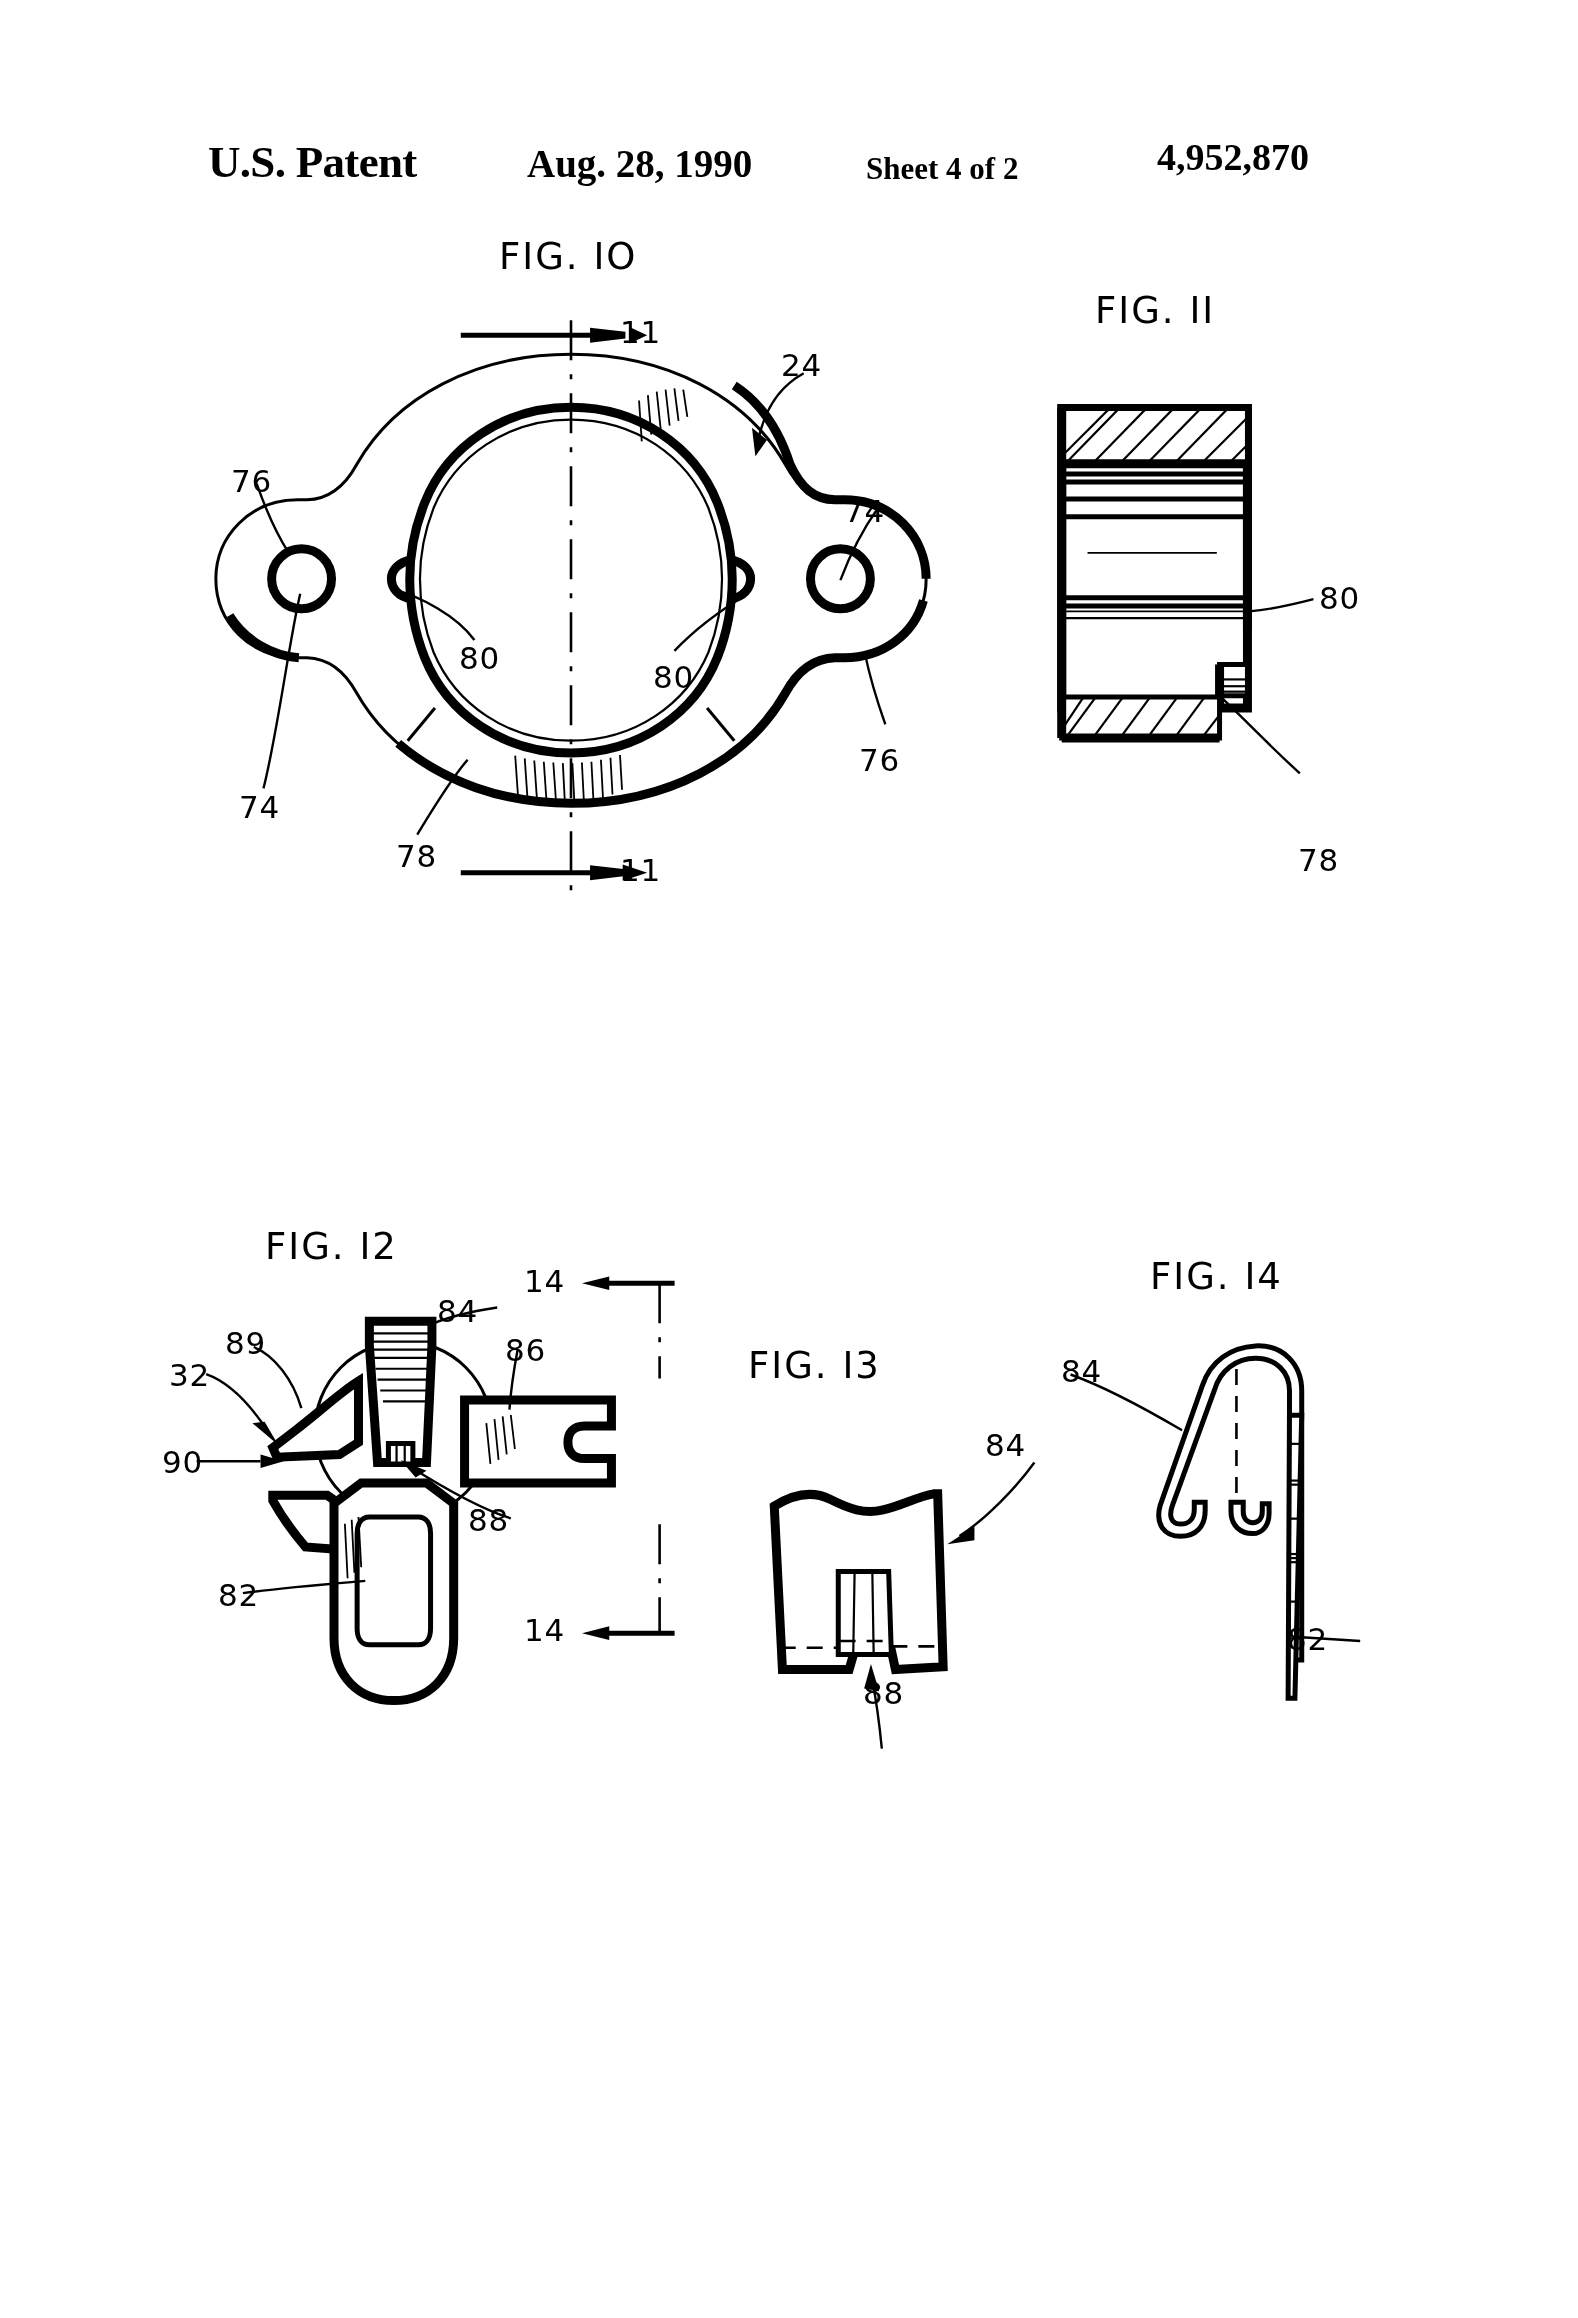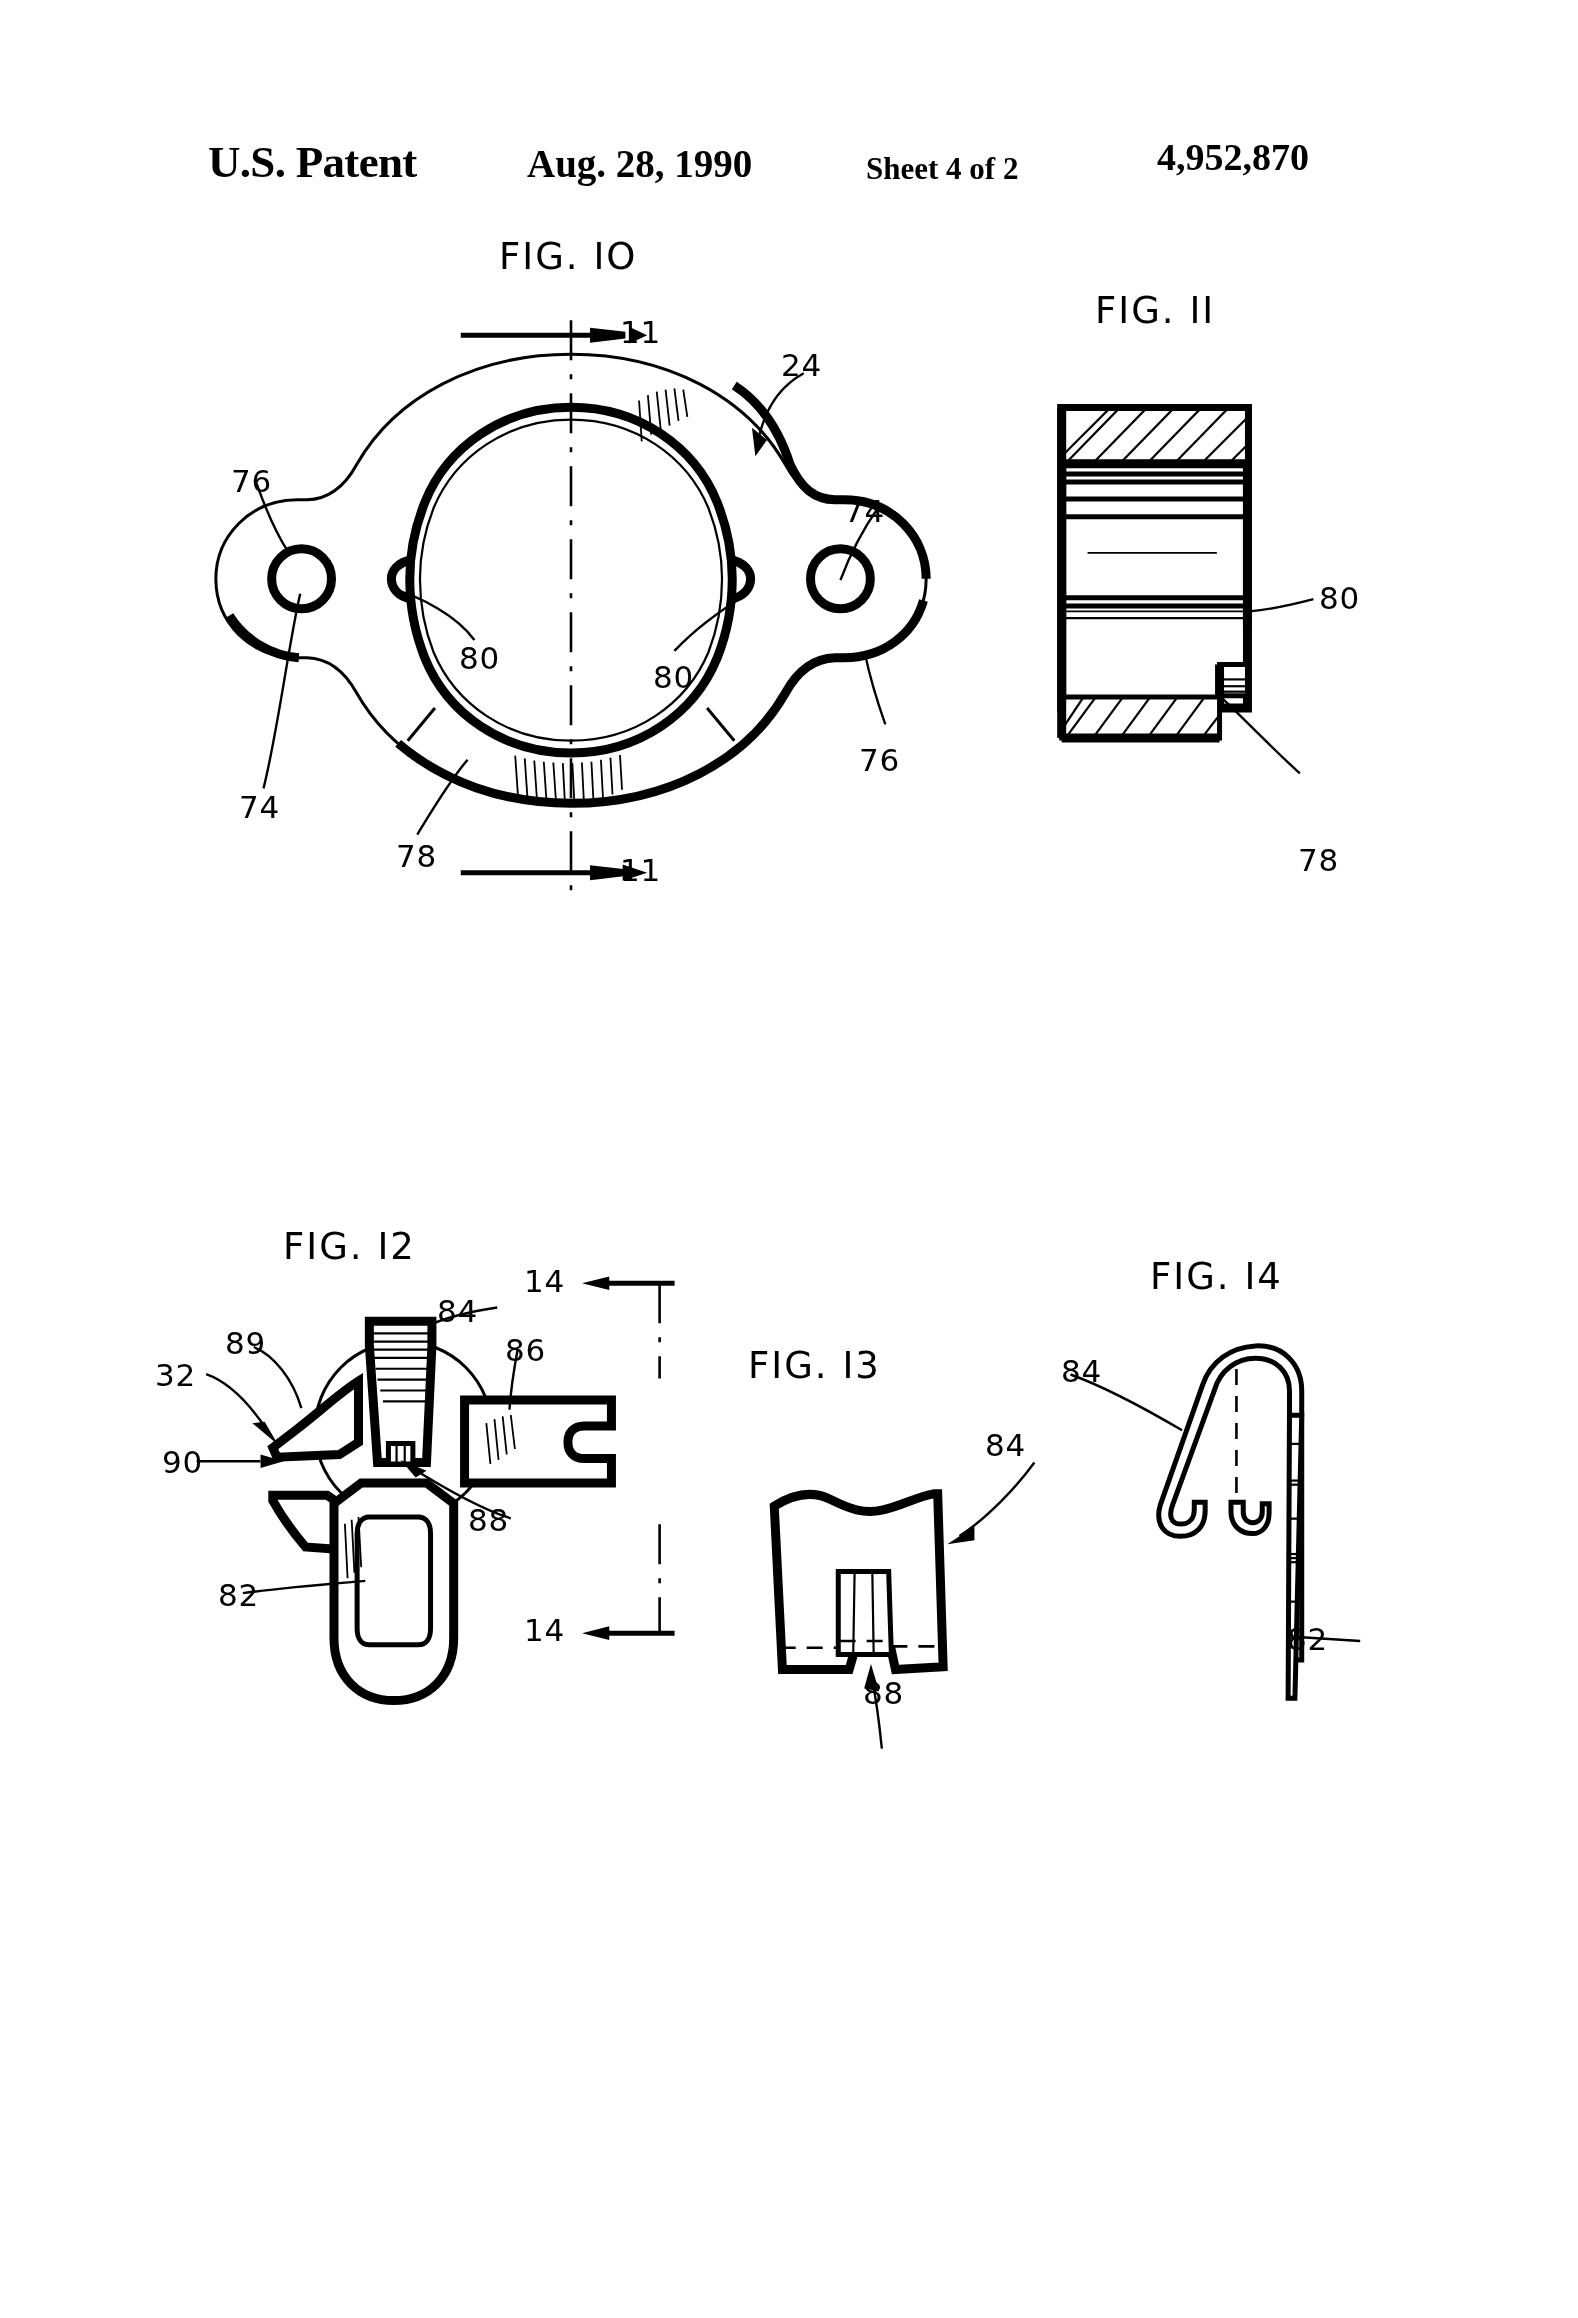--- a/index.html
+++ b/index.html
@@ -58,21 +58,21 @@
   .fig-title {
     position: absolute;
     font-family: "DejaVu Sans", sans-serif;
     font-size: 37px;
     letter-spacing: 2px;
     color: #000;
     white-space: nowrap;
   }
   #fig10-title { left: 499px; top: 235px; }
   #fig11-title { left: 1095px; top: 289px; }
-  #fig12-title { left: 265px; top: 1225px; margin-left: 18px; }
+  #fig12-title { left: 265px; top: 1225px; }
   #fig13-title { left: 748px; top: 1344px; }
   #fig14-title { left: 1150px; top: 1255px; }
 
   
   .ref {
     position: absolute;
     font-family: "DejaVu Sans", sans-serif;
     font-size: 31px;
     color: #000;
     white-space: nowrap;
@@ -422,21 +422,21 @@
 
   <line class="ln-cl" x1="130" y1="400" x2="130" y2="560"></line>
   <line class="ln-med" x1="52" y1="560" x2="152" y2="560"></line>
   <polygon class="fillk" points="56,550 16,560 56,570"></polygon>
 </svg>
 <div class="ref" style="left:524px; top:1263px;">14</div>
 <div class="ref" style="left:524px; top:1612px;">14</div>
 
 <div class="ref" style="left:225px; top:1325px;">89</div>
 <div class="ref" style="left:437px; top:1293px;">84</div>
-<div class="ref" style="left:155px; top:1357px;">32</div>
+<div class="ref" style="left:169px; top:1357px;">32</div>
 <div class="ref" style="left:505px; top:1332px;">86</div>
 <div class="ref" style="left:162px; top:1444px;">90</div>
 <div class="ref" style="left:468px; top:1502px;">88</div>
 <div class="ref" style="left:218px; top:1577px;">82</div>
 
 <div class="fig-title" id="fig13-title">FIG. I3</div>
 
 <svg class="fig-svg" id="fig13-svg" style="left:762px; top:1476px;" width="286" height="225" viewBox="0 0 420 330">
 
   <path class="ln-bold fillw" d="M 18 44

